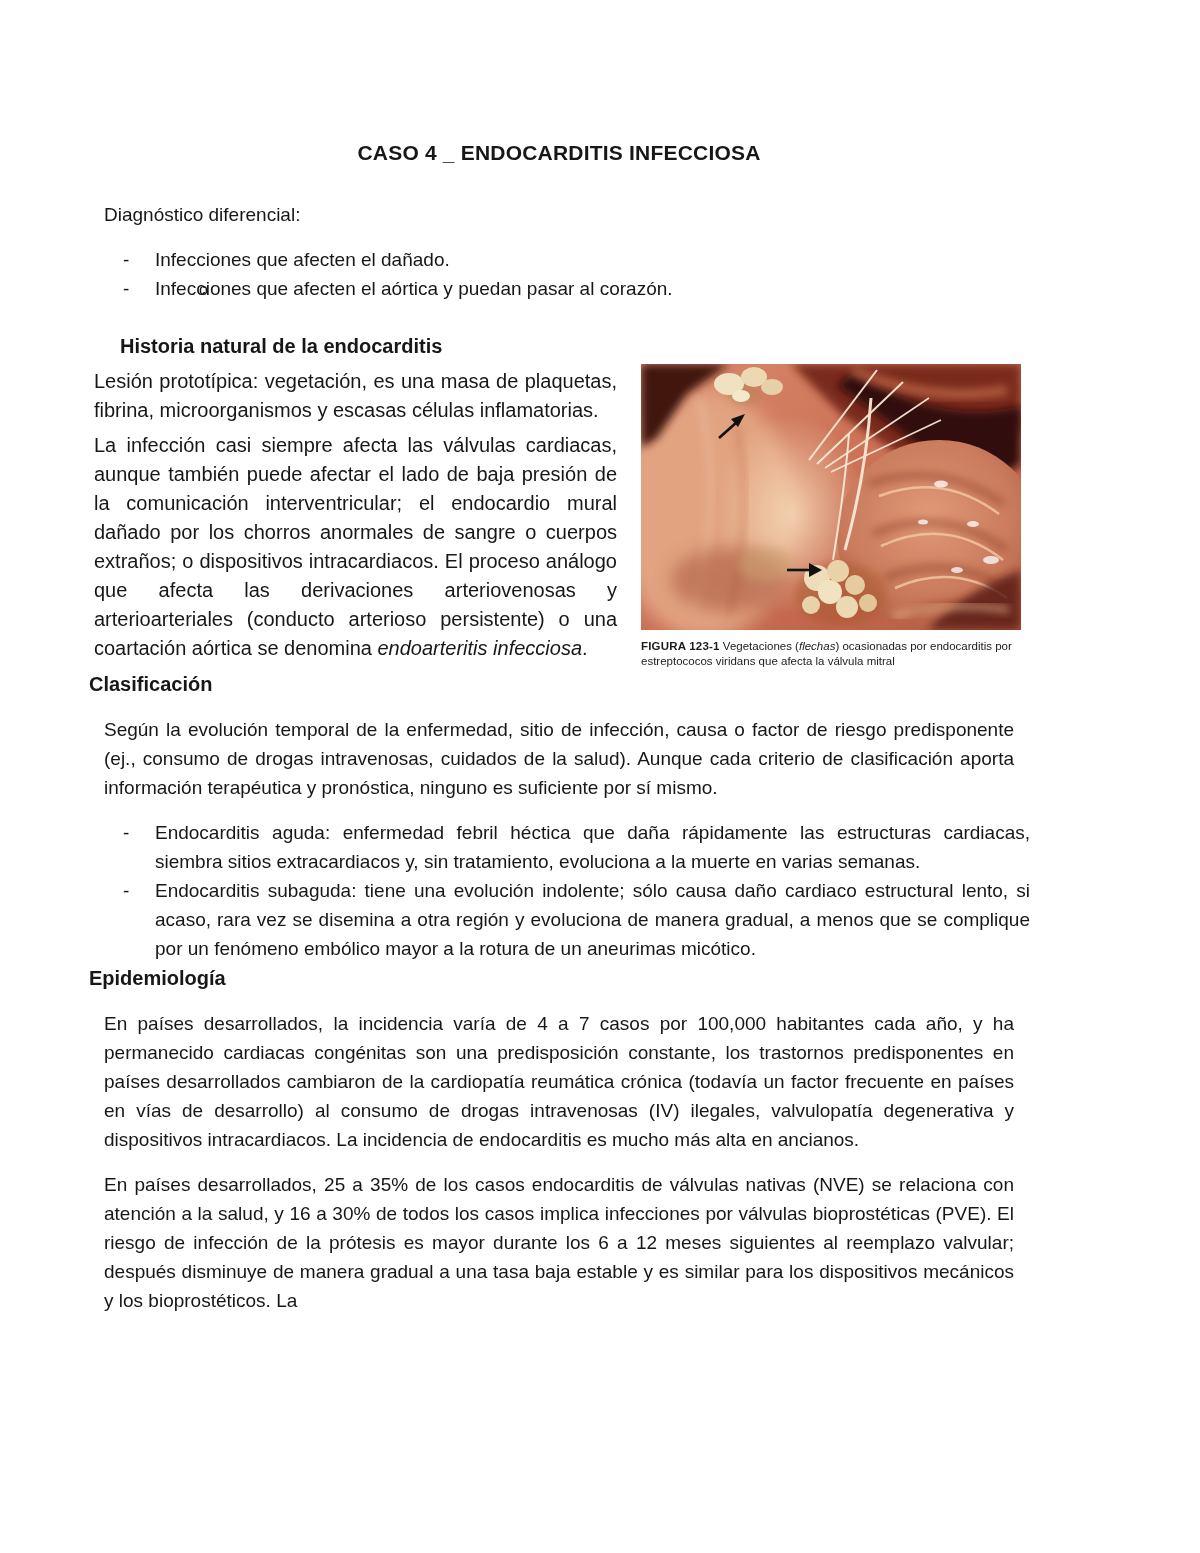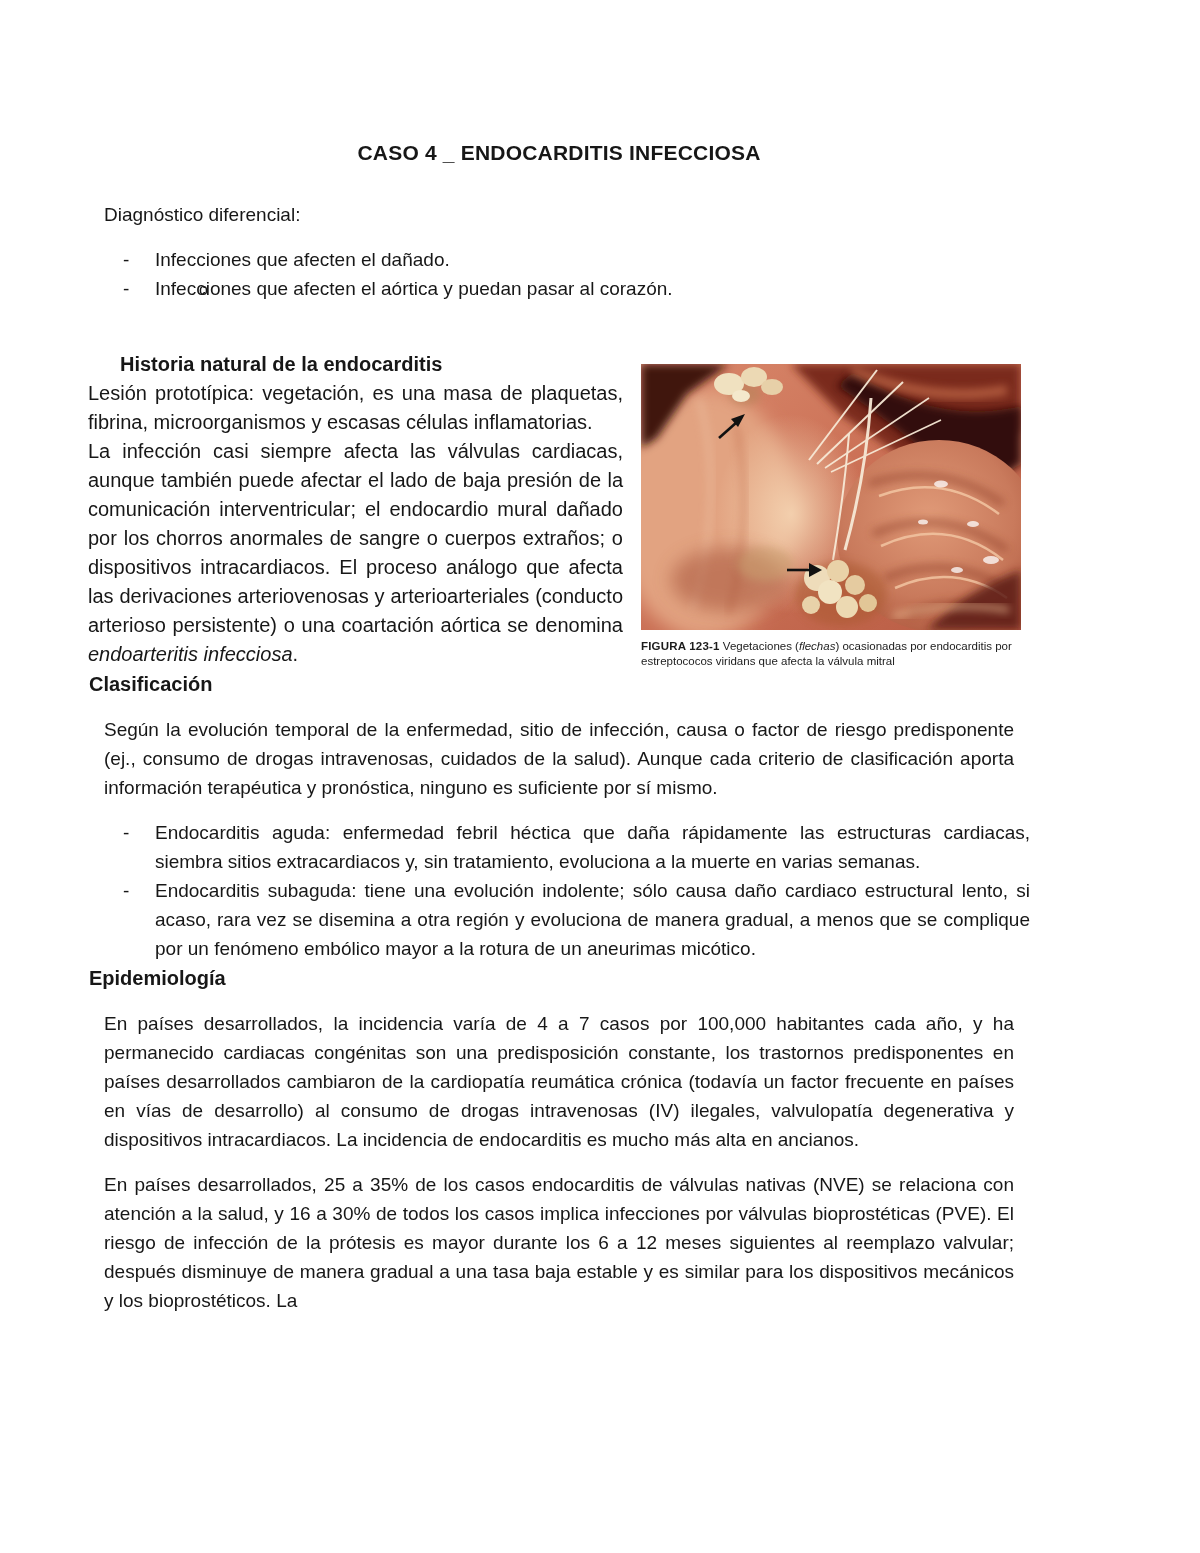--- a/index.html
+++ b/index.html
@@ -41,21 +41,21 @@
     margin:28px -73px 0 0;
   }
   .hist-left{flex:0 0 535px;width:535px;}
   .hist-heading{
     margin:0;
     font-size:20px;line-height:29px;
     font-weight:bold;
     text-indent:32px;
   }
   .body-col{
-    margin:0;
+    margin:6px;
     font-size:20px;line-height:29px;
     text-align:justify;
   }
   .hist-figure{
     margin:33px 0 0 18px;
     width:380px;
     flex:0 0 380px;
   }
   .photo{
     width:380px;height:266px;

